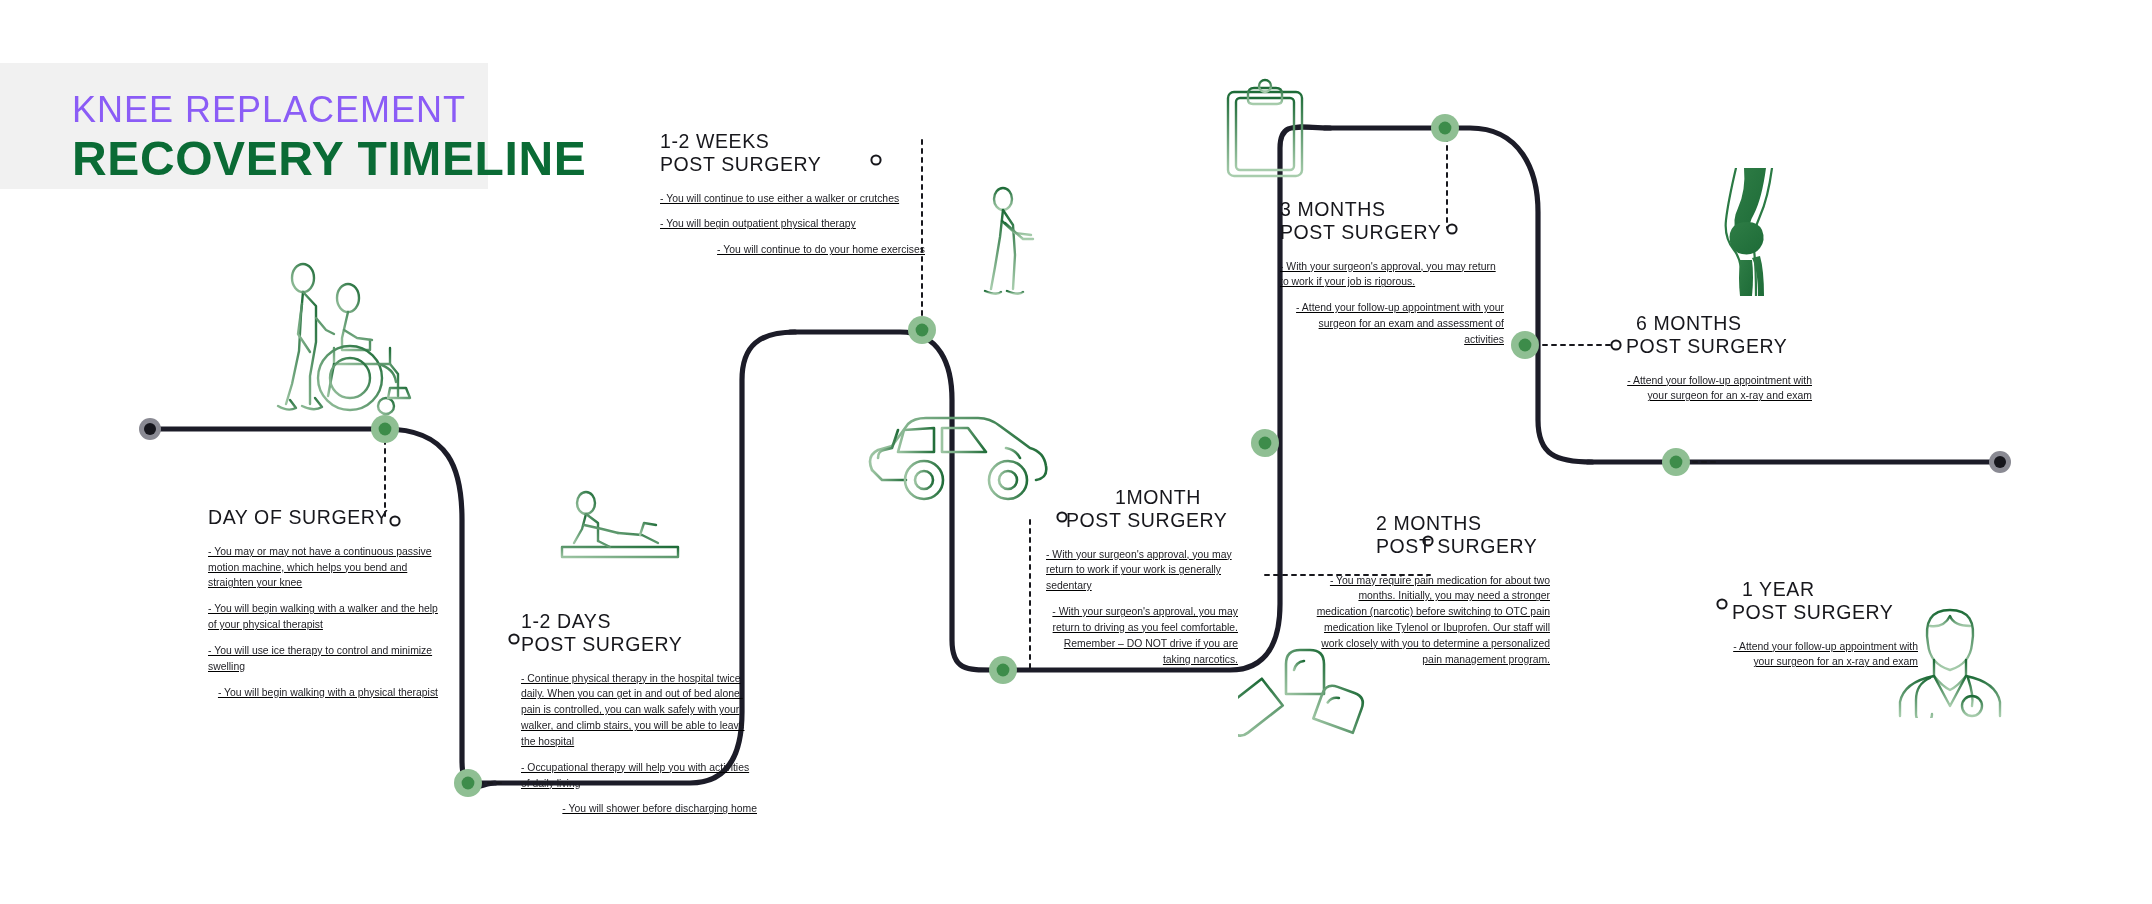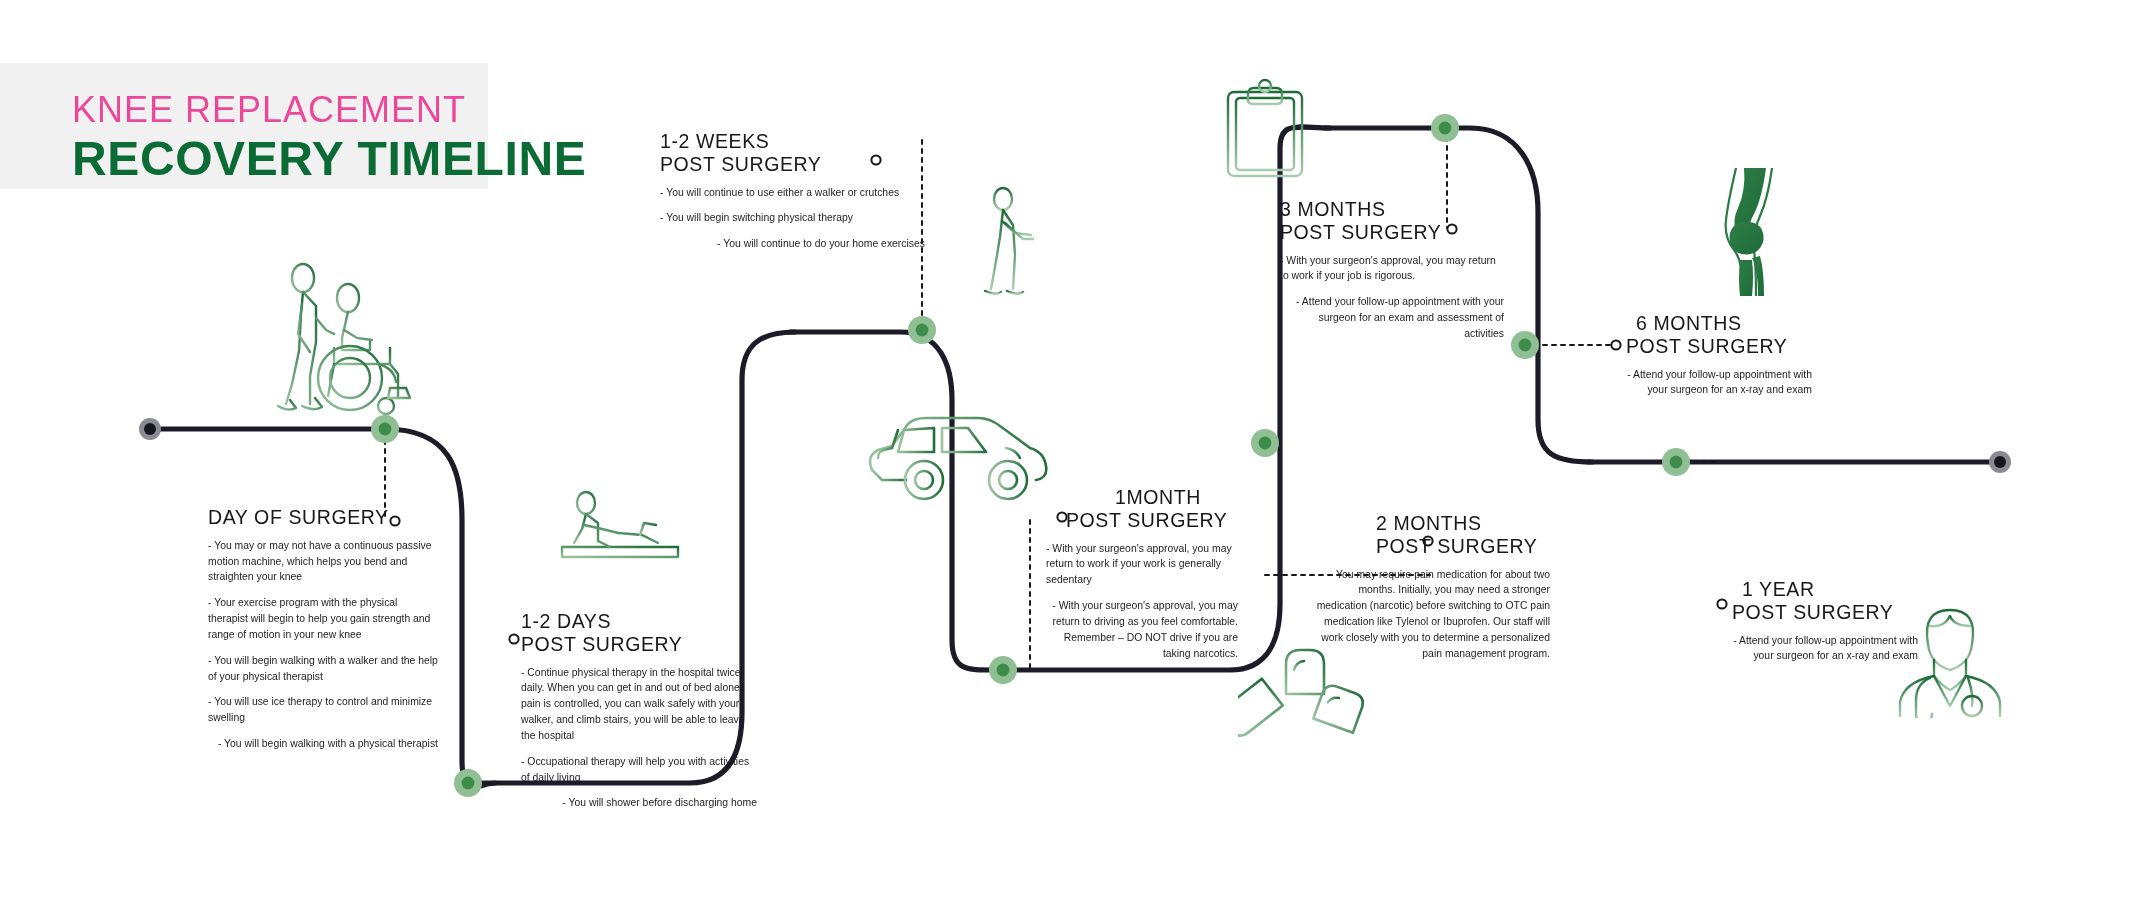--- a/index.html
+++ b/index.html
@@ -13,21 +13,21 @@
 
   
   .title-box {
     position: absolute; left: 0; top: 63px;
     width: 488px; height: 126px;
     background: #f1f1f1;
   }
   .title-line1 {
     position: absolute; left: 72px; top: 89px;
     font-size: 36px; letter-spacing: 1.0px;
-    color: #ec4899; font-weight: 400;
+    color: #8b5cf6; font-weight: 400;
   }
   .title-line2 {
     position: absolute; left: 72px; top: 131px;
     font-size: 48px; letter-spacing: 0.6px;
     color: #0a6b35; font-weight: 700;
   }
 
   
   #timeline {
     position: absolute; left: 0; top: 0;
@@ -39,21 +39,21 @@
   .ms { position: absolute; }
   .ms .hd {
     color: #17171c;
     font-size: 19.5px;
     font-weight: 400;
     letter-spacing: 0.6px;
     line-height: 1.17;
     white-space: pre;
   }
   .ms .hd.c { text-align: left; }
-  .ms .body { margin-top: 9px; }
+  .ms .body { margin-top: 15px; text-decoration: underline; }
   .ms .body p {
     color: #1d1d22;
     font-size: 10.4px;
     line-height: 1.52;
     margin-bottom: 10px;
     font-weight: 400;
   }
   .ms .body p:last-child { margin-bottom: 0; text-align: right; }
 
   
@@ -310,21 +310,20 @@
       <path d="M40 80 q-14 6 -14 22 l0 14 q0 8 8 8 q8 0 8 -8"></path>
       <path d="M78 80 q6 18 4 28"></path>
       <circle cx="82" cy="108" r="10"></circle>
     </svg>
   </div>
 
   <div class="ms" style="left:208px; top:506px; width:230px;">
     <div class="hd">DAY OF SURGERY</div>
     <div class="body">
       <p>- You may or may not have a continuous passive motion machine, which helps you bend and straighten your knee</p>
-      <p>- Your exercise program with the physical therapist will begin to help you gain strength and range of motion in your new knee</p>
       <p>- You will begin walking with a walker and the help of your physical therapist</p>
       <p>- You will use ice therapy  to control and minimize swelling</p>
       <p>- You will begin walking with a physical therapist</p>
     </div>
   </div>
 
   <div class="ms" style="left:521px; top:610px; width:236px;">
     <div class="hd">1-2 DAYS</div>
     <div class="hd">POST SURGERY</div>
     <div class="body">
@@ -332,21 +331,21 @@
       <p>- Occupational therapy will help you with activities of daily living</p>
       <p>- You will shower before discharging home</p>
     </div>
   </div>
 
   <div class="ms" style="left:660px; top:130px; width:265px;">
     <div class="hd c">1-2 WEEKS</div>
     <div class="hd c">POST SURGERY</div>
     <div class="body">
       <p>- You will continue to use either a walker or crutches</p>
-      <p>- You will begin switching physical therapy</p>
+      <p>- You will begin outpatient physical therapy</p>
       <p>- You will continue to do your home exercises</p>
     </div>
   </div>
 
   <div class="ms" style="left:1042px; top:486px; width:196px;">
     <div class="hd" style="padding-left:36px;text-align:center;">1MONTH</div>
     <div class="hd" style="padding-left:24px;">POST SURGERY</div>
     <div class="body" style="padding-left:4px;">
       <p>- With your surgeon's approval, you may return to work if your work is generally sedentary</p>
       <p>- With your surgeon's approval, you may return to driving as you feel comfortable. Remember – DO NOT drive if you are taking narcotics.</p>

